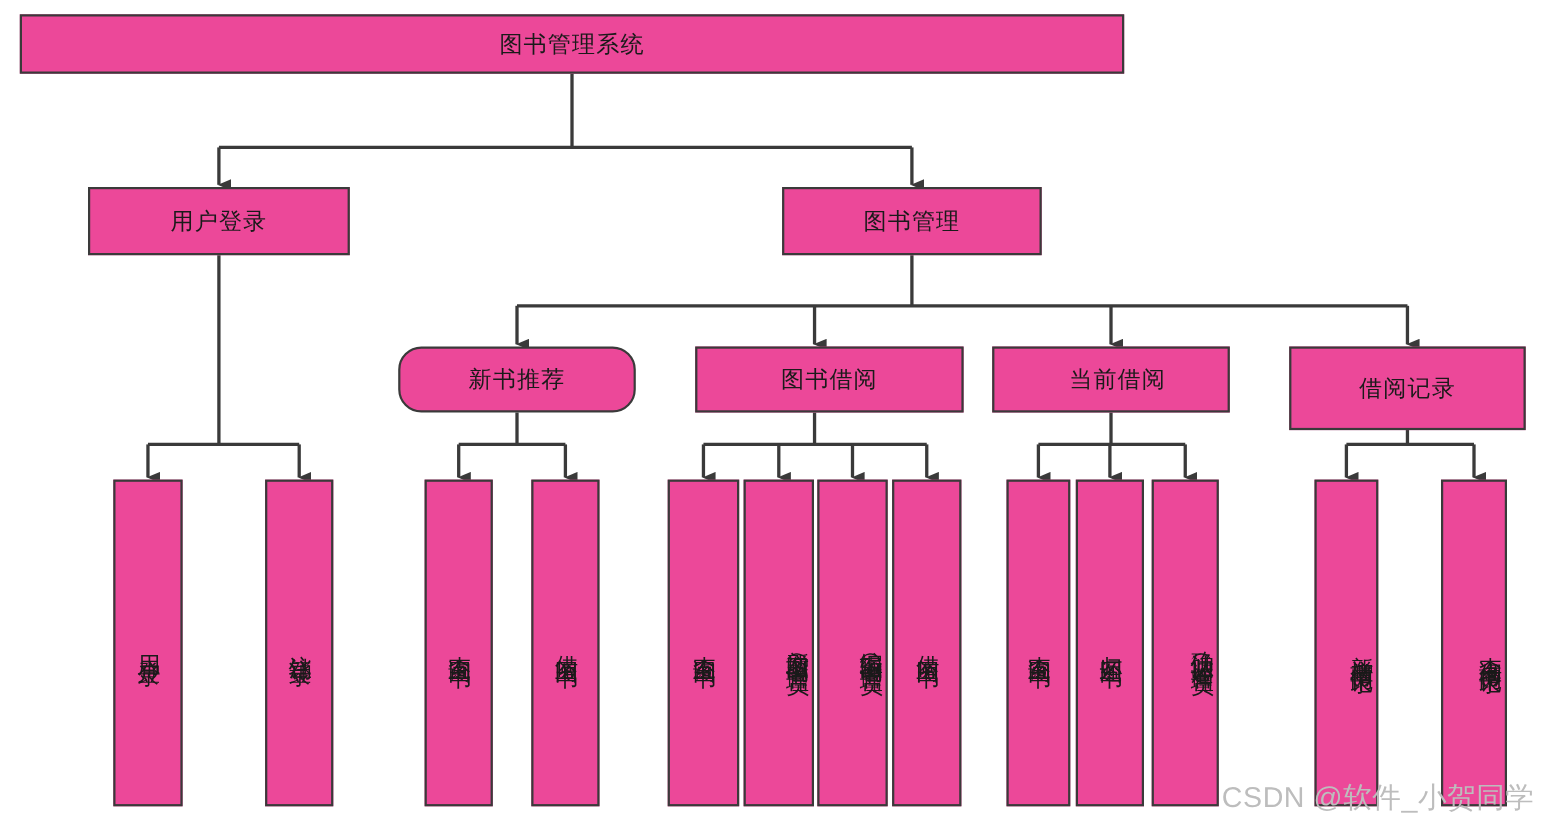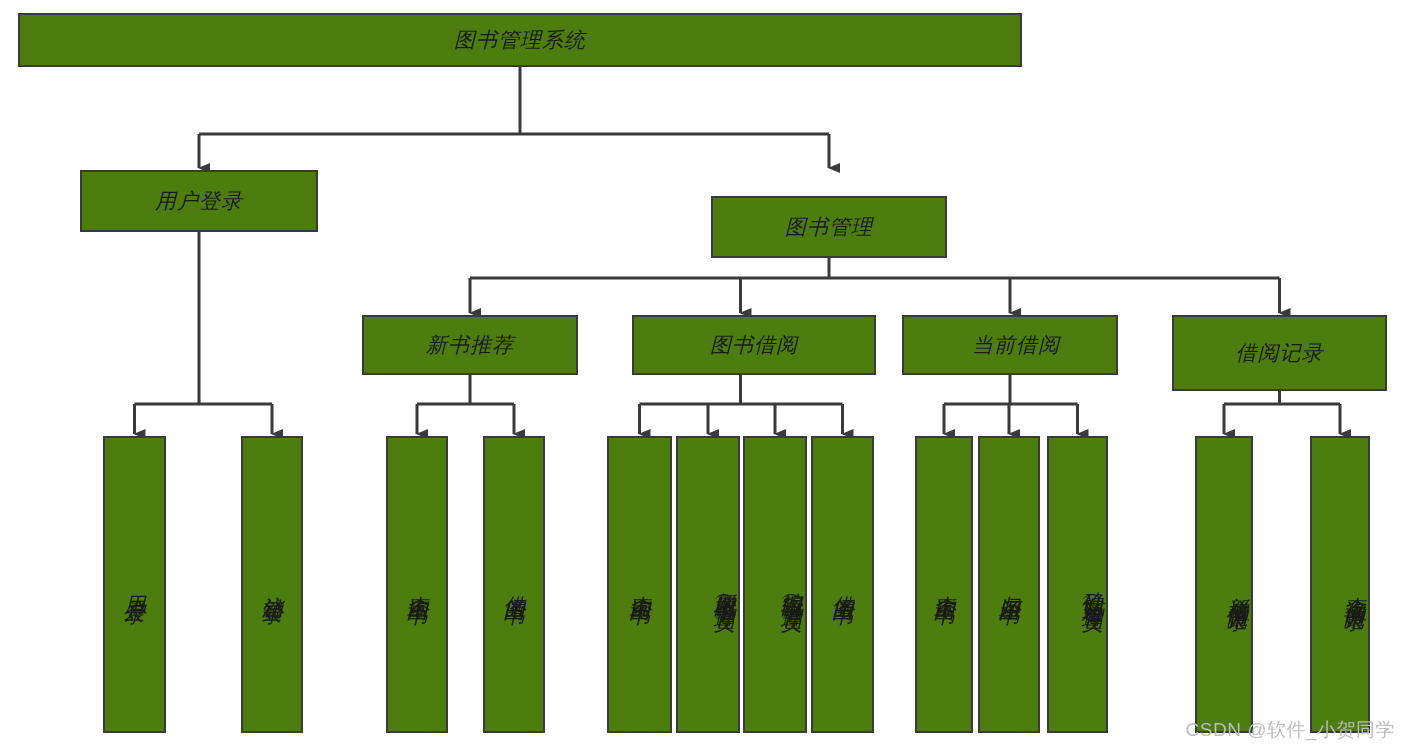--- a/index.html
+++ b/index.html
@@ -14,26 +14,25 @@
     position: relative;
     width: 1405px;
     height: 747px;
     background: #ffffff;
     overflow: hidden;
   }
   .node {
     position: absolute;
     box-sizing: border-box;
     border: 2.5px solid #3a3a3a;
-    background: #4d7c0f;
+    background: #ec4899;
     display: flex;
     align-items: center;
     justify-content: center;
     color: #1a1a1a;
-    font-style: italic;
   }
   .node.horiz {
     font-size: 21px;
     letter-spacing: 1px;
   }
   .node.vert {
     writing-mode: vertical-rl;
     text-orientation: upright;
     font-size: 21px;
     letter-spacing: 3px;
@@ -53,21 +52,21 @@
     left: 0;
     top: 0;
     width: 1405px;
     height: 747px;
     pointer-events: none;
   }
   .watermark {
     position: absolute;
     right: 10px;
     bottom: 4px;
-    font-size: 19px;
+    font-size: 26px;
     color: #bdbdbd;
     white-space: nowrap;
     letter-spacing: 0.5px;
   }
 </style>
 </head>
 <body>
 
 <div id="canvas">
 
@@ -114,24 +113,24 @@
       </g>
   </svg>
 
   <div id="node-layer">
       <div class="node horiz" style="left: 18px; top: 13px; width: 1004px; height: 54px;">
         <span class="label">图书管理系统</span>
       </div>
       <div class="node horiz" style="left: 80px; top: 170px; width: 238px; height: 62px;">
         <span class="label">用户登录</span>
       </div>
-      <div class="node horiz" style="left: 711px; top: 170px; width: 236px; height: 62px; margin-top: 26px;">
+      <div class="node horiz" style="left: 711px; top: 170px; width: 236px; height: 62px;">
         <span class="label">图书管理</span>
       </div>
-      <div class="node horiz" style="left: 362px; top: 315px; width: 216px; height: 60px;">
+      <div class="node horiz" style="left: 362px; top: 315px; width: 216px; height: 60px; border-radius: 21px;">
         <span class="label">新书推荐</span>
       </div>
       <div class="node horiz" style="left: 632px; top: 315px; width: 244px; height: 60px;">
         <span class="label">图书借阅</span>
       </div>
       <div class="node horiz" style="left: 902px; top: 315px; width: 216px; height: 60px; padding-left: 12px;">
         <span class="label">当前借阅</span>
       </div>
       <div class="node horiz" style="left: 1172px; top: 315px; width: 215px; height: 76px;">
         <span class="label">借阅记录</span>

